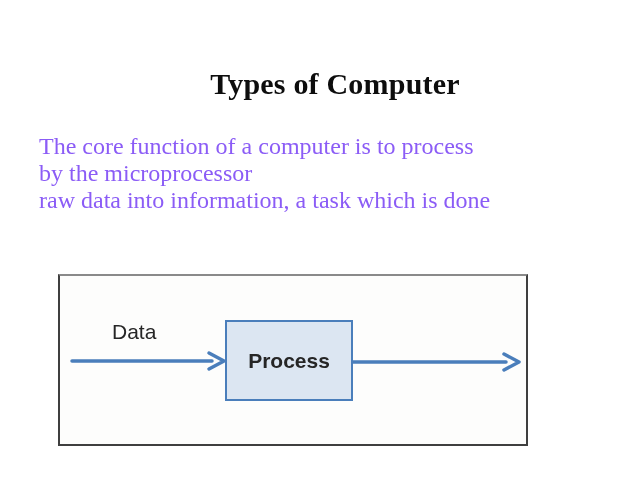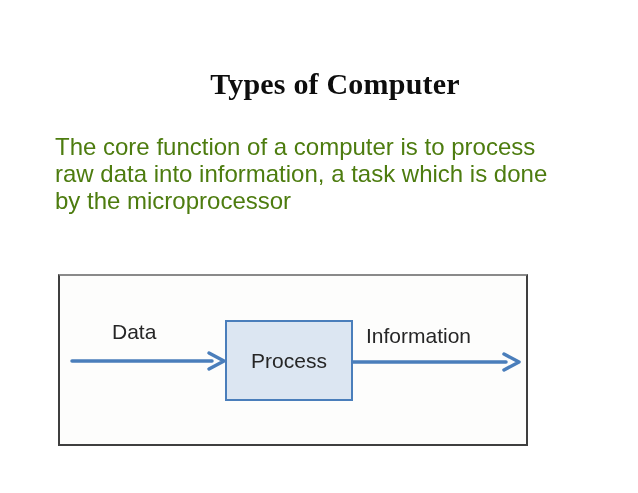--- a/index.html
+++ b/index.html
@@ -21,26 +21,26 @@
     font-family: "Liberation Serif", serif;
     font-weight: bold;
     font-size: 30px;
     line-height: 36px;
     color: #0d0d0d;
     letter-spacing: 0.2px;
   }
   .body-text {
     position: absolute;
     top: 133px;
-    left: 55px;
+    left: 39px;
     width: 530px;
-    font-family: Liberation Sans, sans-serif;
+    font-family: Liberation Serif, serif;
     font-size: 24px;
     line-height: 27px;
-    color: #4d7c0f;
+    color: #8b5cf6;
   }
   .diagram-frame {
     position: absolute;
     left: 58px;
     top: 258px;
     width: 470px;
     height: 172px;
     border: 2px solid #3f3f3f;
     border-top-color: #8a8a8a;
     background: #fdfdfc;
@@ -67,54 +67,54 @@
     position: absolute;
     left: 165px;
     top: 44px;
     width: 128px;
     height: 81px;
     background: #dce6f2;
     border: 2px solid #4a7ebb;
     display: flex;
     align-items: center;
     justify-content: center;
+    font-weight: bold;
   }
   .process-box-label {
     font-family: "Liberation Sans", sans-serif;
     font-size: 21px;
     color: #262626;
   }
 </style>
 </head>
 <body>
 
 <div class="slide">
 
   <div class="slide-title">Types of Computer</div>
 
   <div class="body-text">
     <div>The core function of a computer is to process</div>
+    <div>by the microprocessor</div>
     <div>raw data into information, a task which is done</div>
-    <div>by the microprocessor</div>
   </div>
 
   <div class="diagram-frame">
 
     <svg class="flow-svg" viewBox="0 0 466 168">
 
       <line x1="12" y1="85" x2="152" y2="85" stroke-width="3.5" stroke-linecap="round" stroke="#4a7ebb"></line>
       <polyline points="149,77 164,85 149,93" fill="none" stroke-width="3.5" stroke-linecap="round" stroke-linejoin="round" stroke="#4a7ebb"></polyline>
 
       <line x1="293" y1="86" x2="446" y2="86" stroke-width="3.5" stroke-linecap="round" stroke="#4a7ebb"></line>
       <polyline points="444,78 459,86 444,94" fill="none" stroke-width="3.5" stroke-linecap="round" stroke-linejoin="round" stroke="#4a7ebb"></polyline>
     </svg>
 
     <div class="flow-label label-data">Data</div>
 
     <div class="process-box">
       <span class="process-box-label">Process</span>
     </div>
 
-    <div class="flow-label label-information">Information</div>
 
   </div>
 
 </div>
 
 </body></html>

